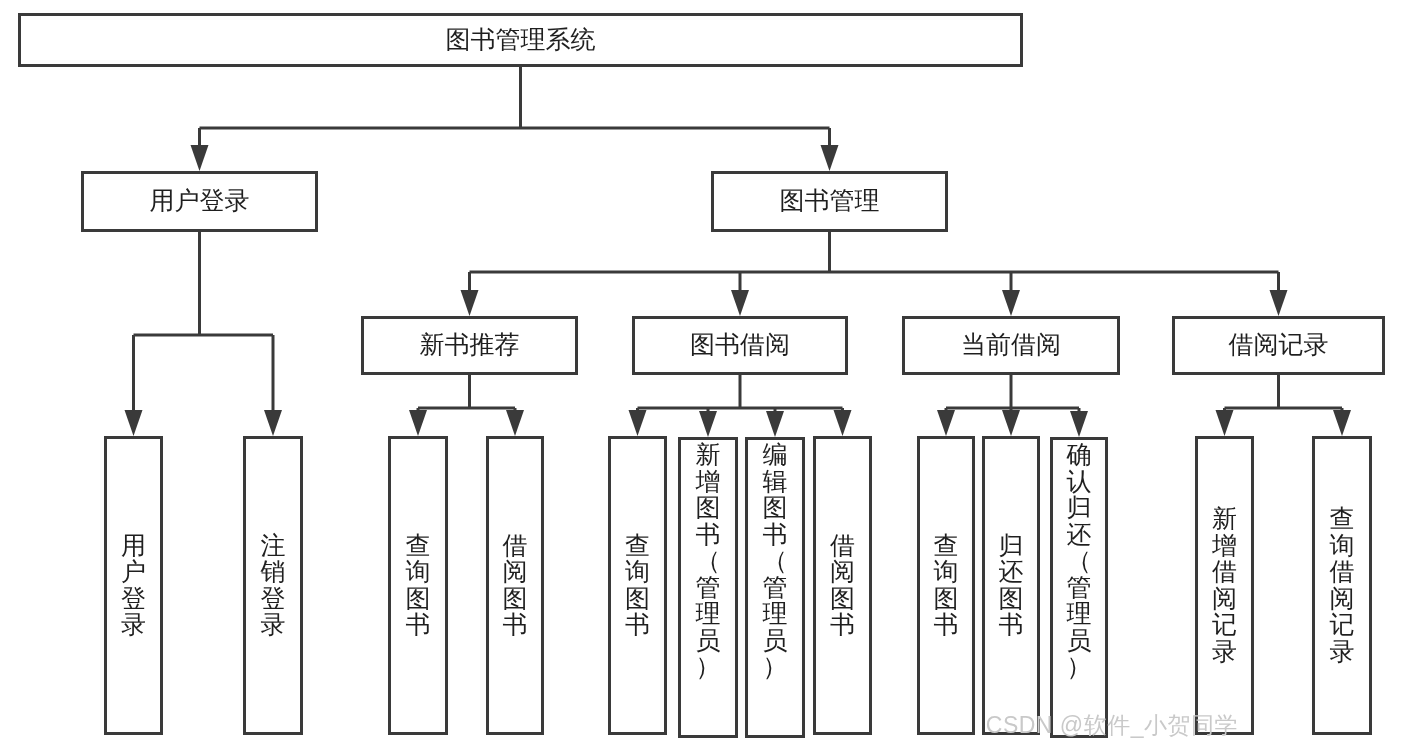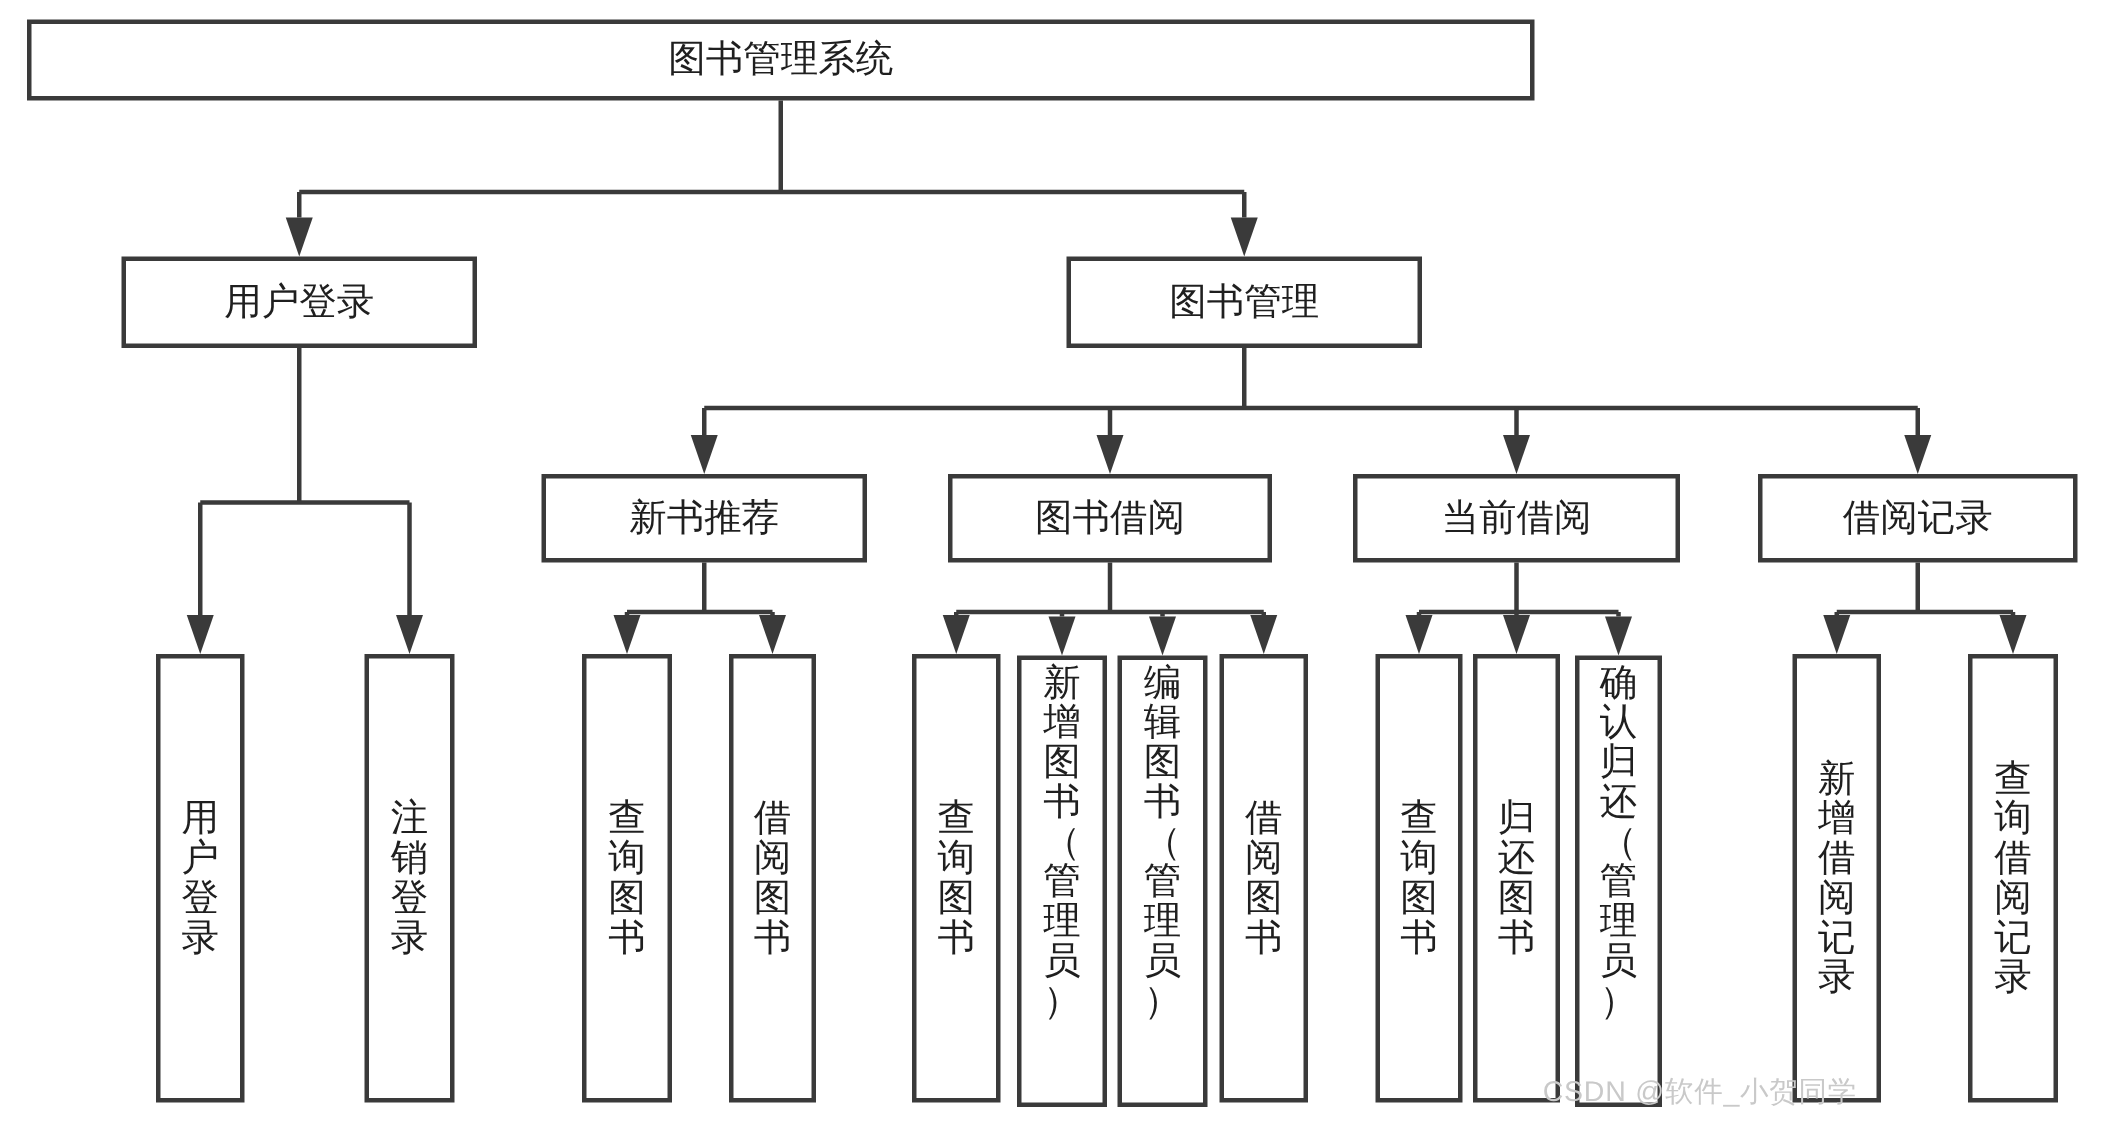--- a/index.html
+++ b/index.html
@@ -53,21 +53,21 @@
     font-family: "Liberation Sans", "DejaVu Sans", sans-serif;
     font-size: 25px;
     fill: #1f1f1f;
     text-anchor: middle;
   }
   .watermark {
     position: absolute;
     right: 16px;
     bottom: 6px;
     font-family: "Liberation Sans", "DejaVu Sans", sans-serif;
-    font-size: 19px;
+    font-size: 23px;
     color: #c9c9c9;
     letter-spacing: 0.5px;
     white-space: nowrap;
     user-select: none;
   }
 </style>
 </head>
 <body>
 
 <div id="diagram-root">

